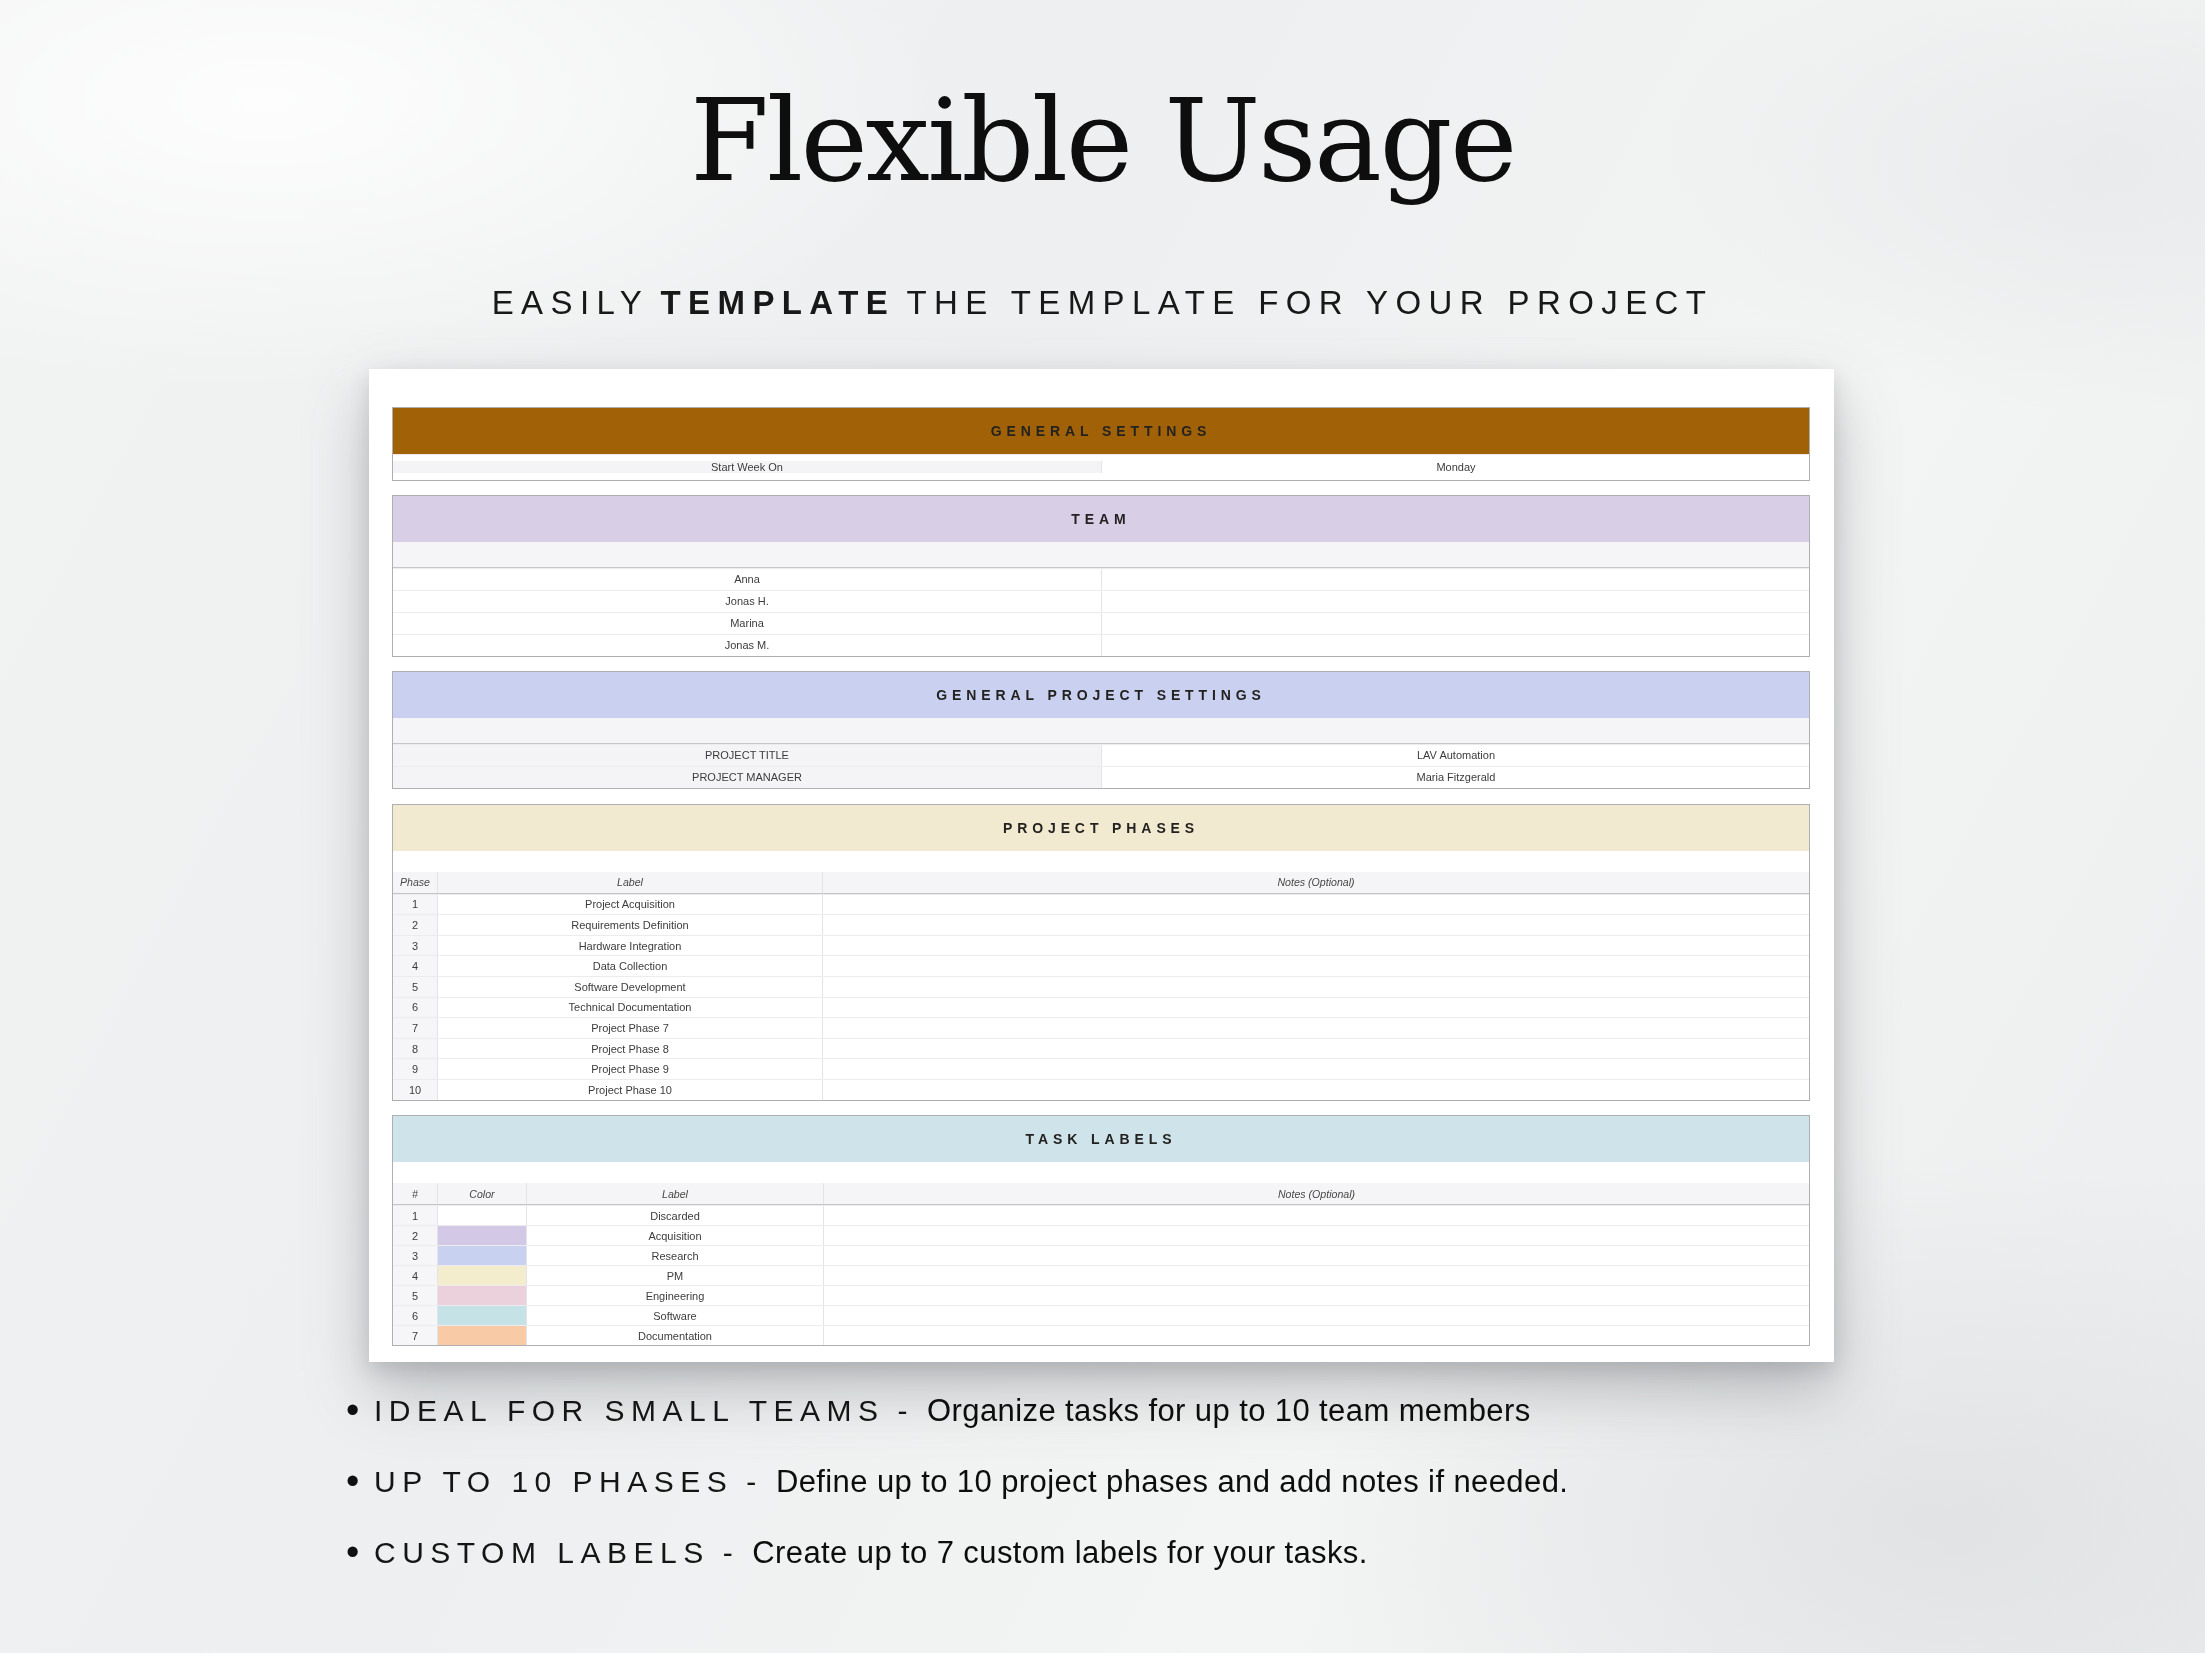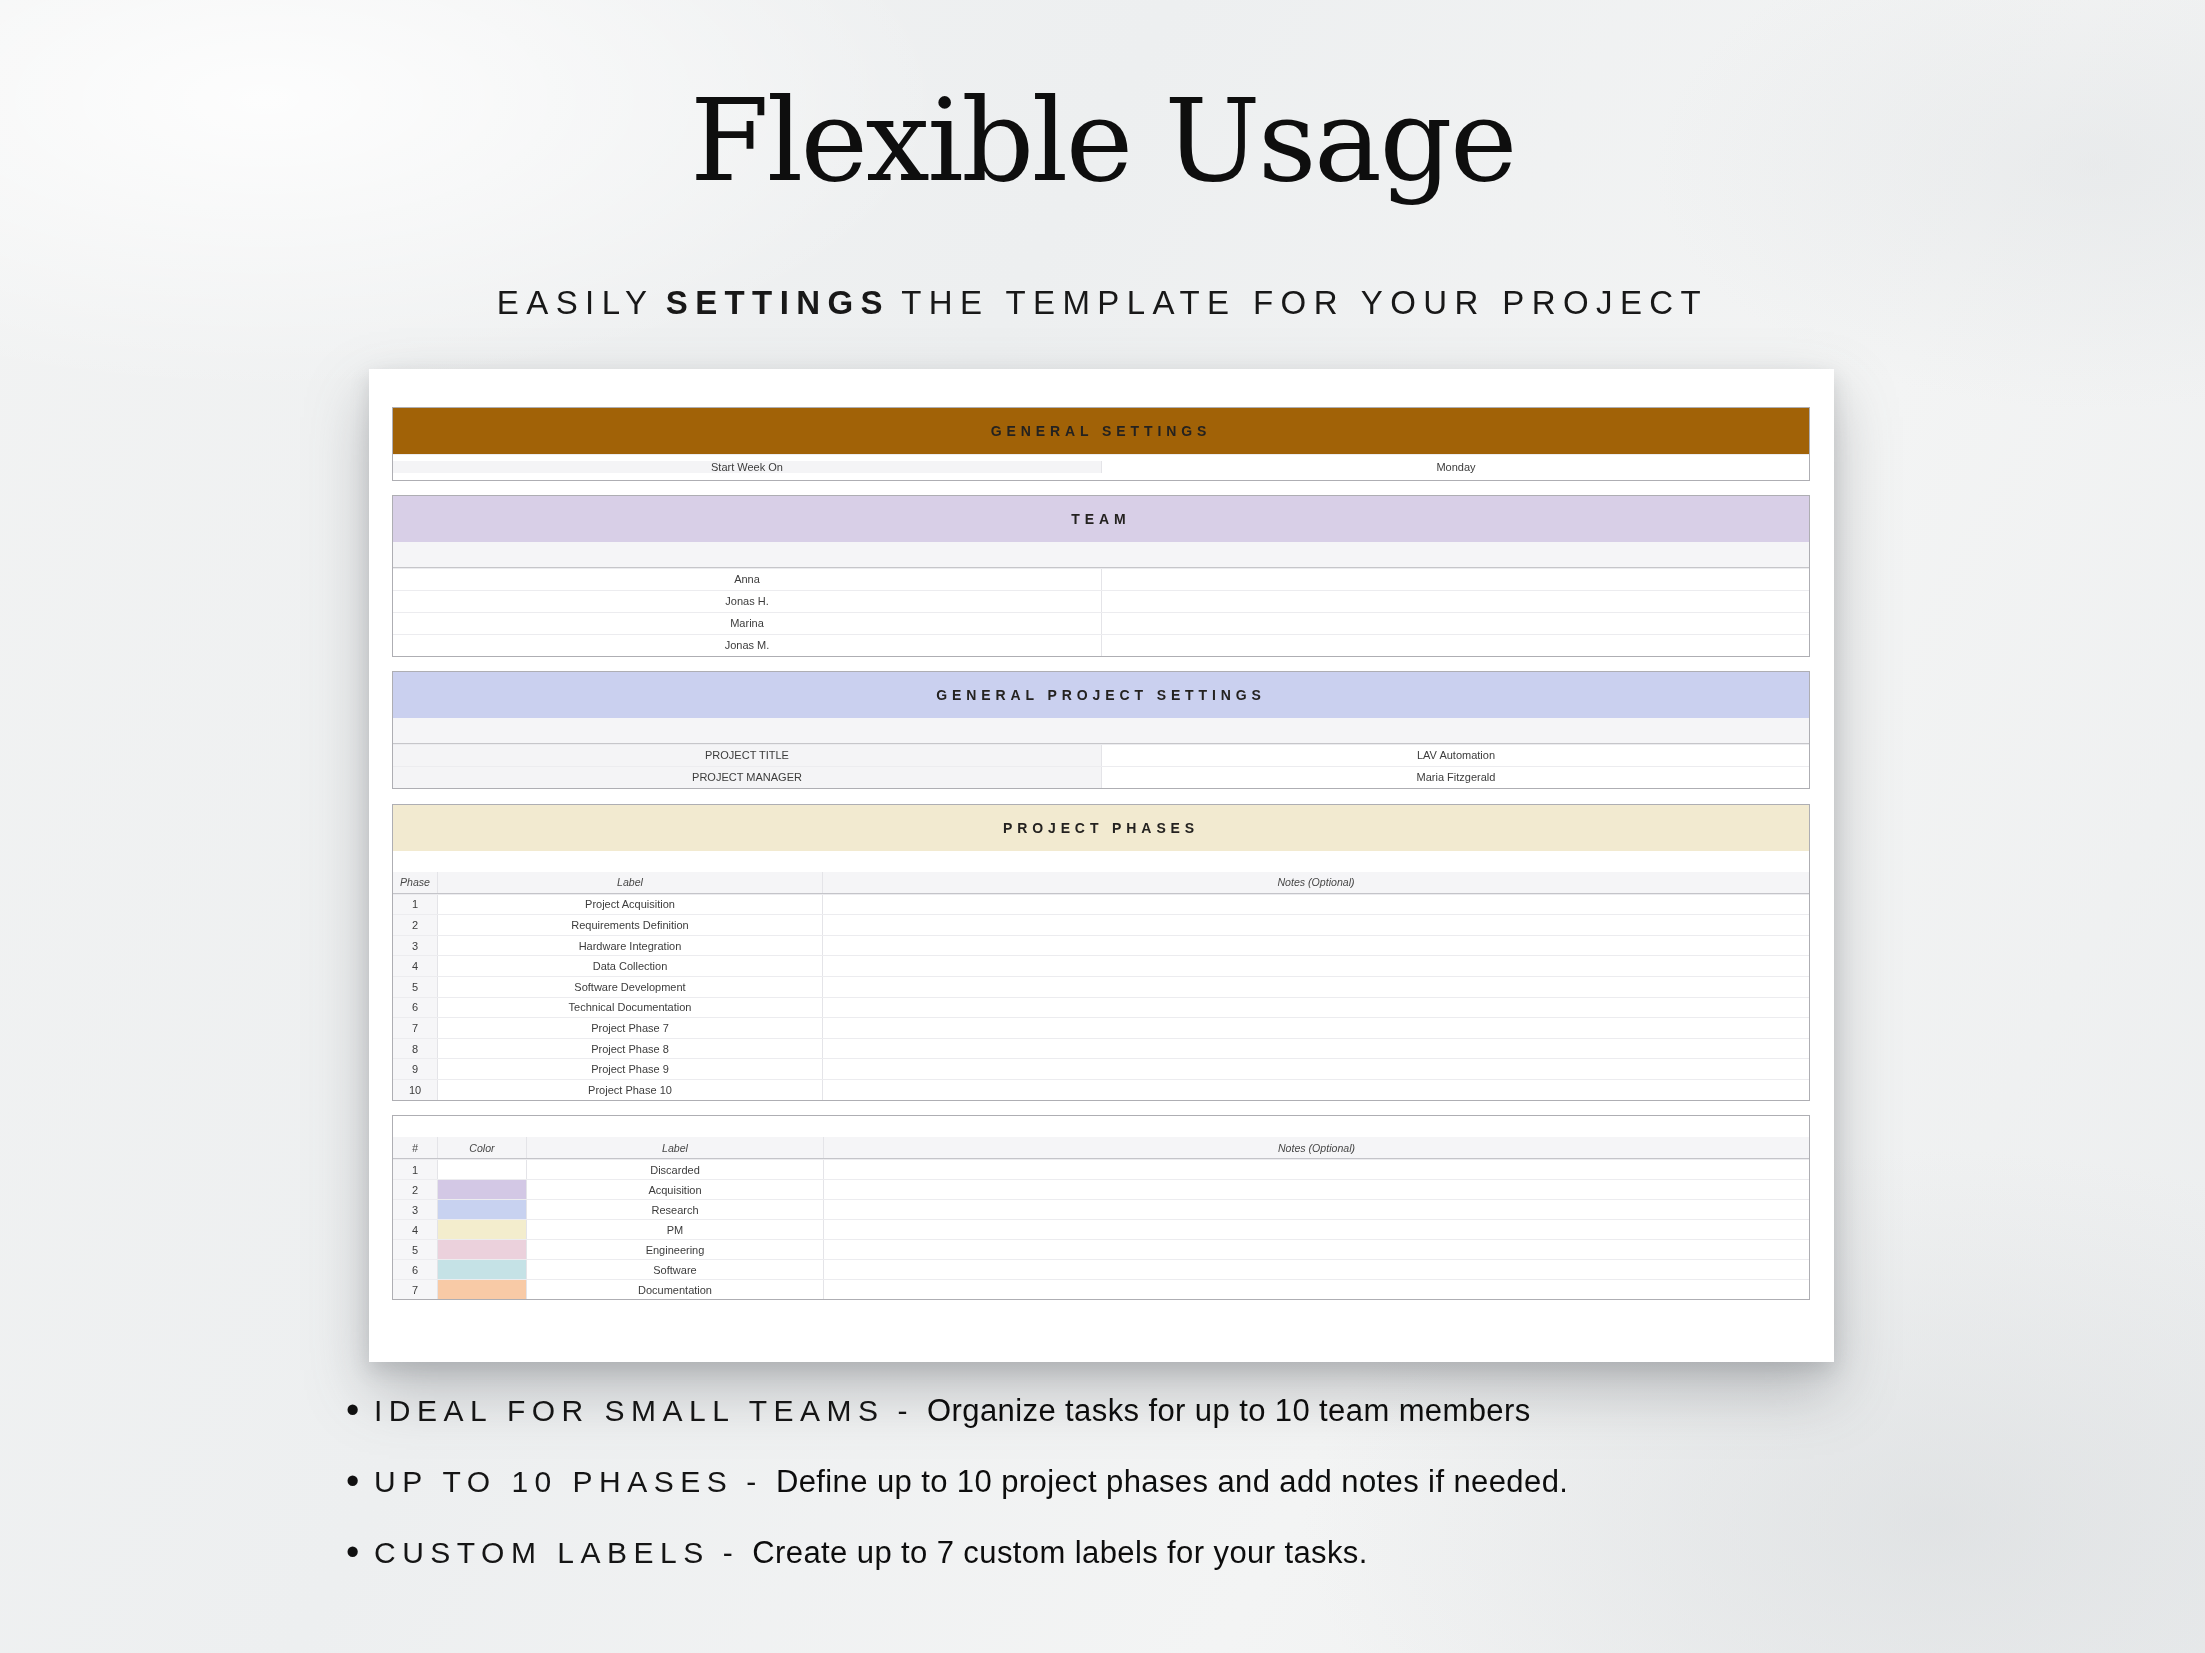--- a/index.html
+++ b/index.html
@@ -64,21 +64,21 @@
   .b-text{font-size:31px;color:#0d0d0d;letter-spacing:0.4px;}
 </style>
 </head>
 <body>
 
 <div class="page">
 
   <h1 class="title">Flexible Usage</h1>
 
   <div class="subtitle">
-    <span>EASILY</span><span class="emph">SETTINGS</span><span>THE TEMPLATE FOR YOUR PROJECT</span>
+    <span>EASILY</span><span class="emph">TEMPLATE</span><span>THE TEMPLATE FOR YOUR PROJECT</span>
   </div>
 
   <div class="card">
     <div class="sheet">
 
       <section class="tbl">
         <div class="tbl-header" style="background-color: #a16207;">GENERAL SETTINGS</div>
         <div class="row h30">
           <div class="cell half gray">Start Week On</div>
           <div class="cell half">Monday</div>
@@ -172,20 +172,21 @@
           <div class="cell c-notes"></div>
         </div>
         <div class="row h24">
           <div class="cell c-num">10</div>
           <div class="cell c-plabel">Project Phase 10</div>
           <div class="cell c-notes"></div>
         </div>
       </section>
 
       <section class="tbl">
+        <div class="tbl-header" style="background-color: rgb(207, 227, 234);">TASK LABELS</div>
         <div class="colhead">
           <div class="cell c-num">#</div>
           <div class="cell c-color">Color</div>
           <div class="cell c-tlabel">Label</div>
           <div class="cell c-notes">Notes (Optional)</div>
         </div>
         <div class="row h23">
           <div class="cell c-num">1</div>
           <div class="cell c-color"></div>
           <div class="cell c-tlabel">Discarded</div>

